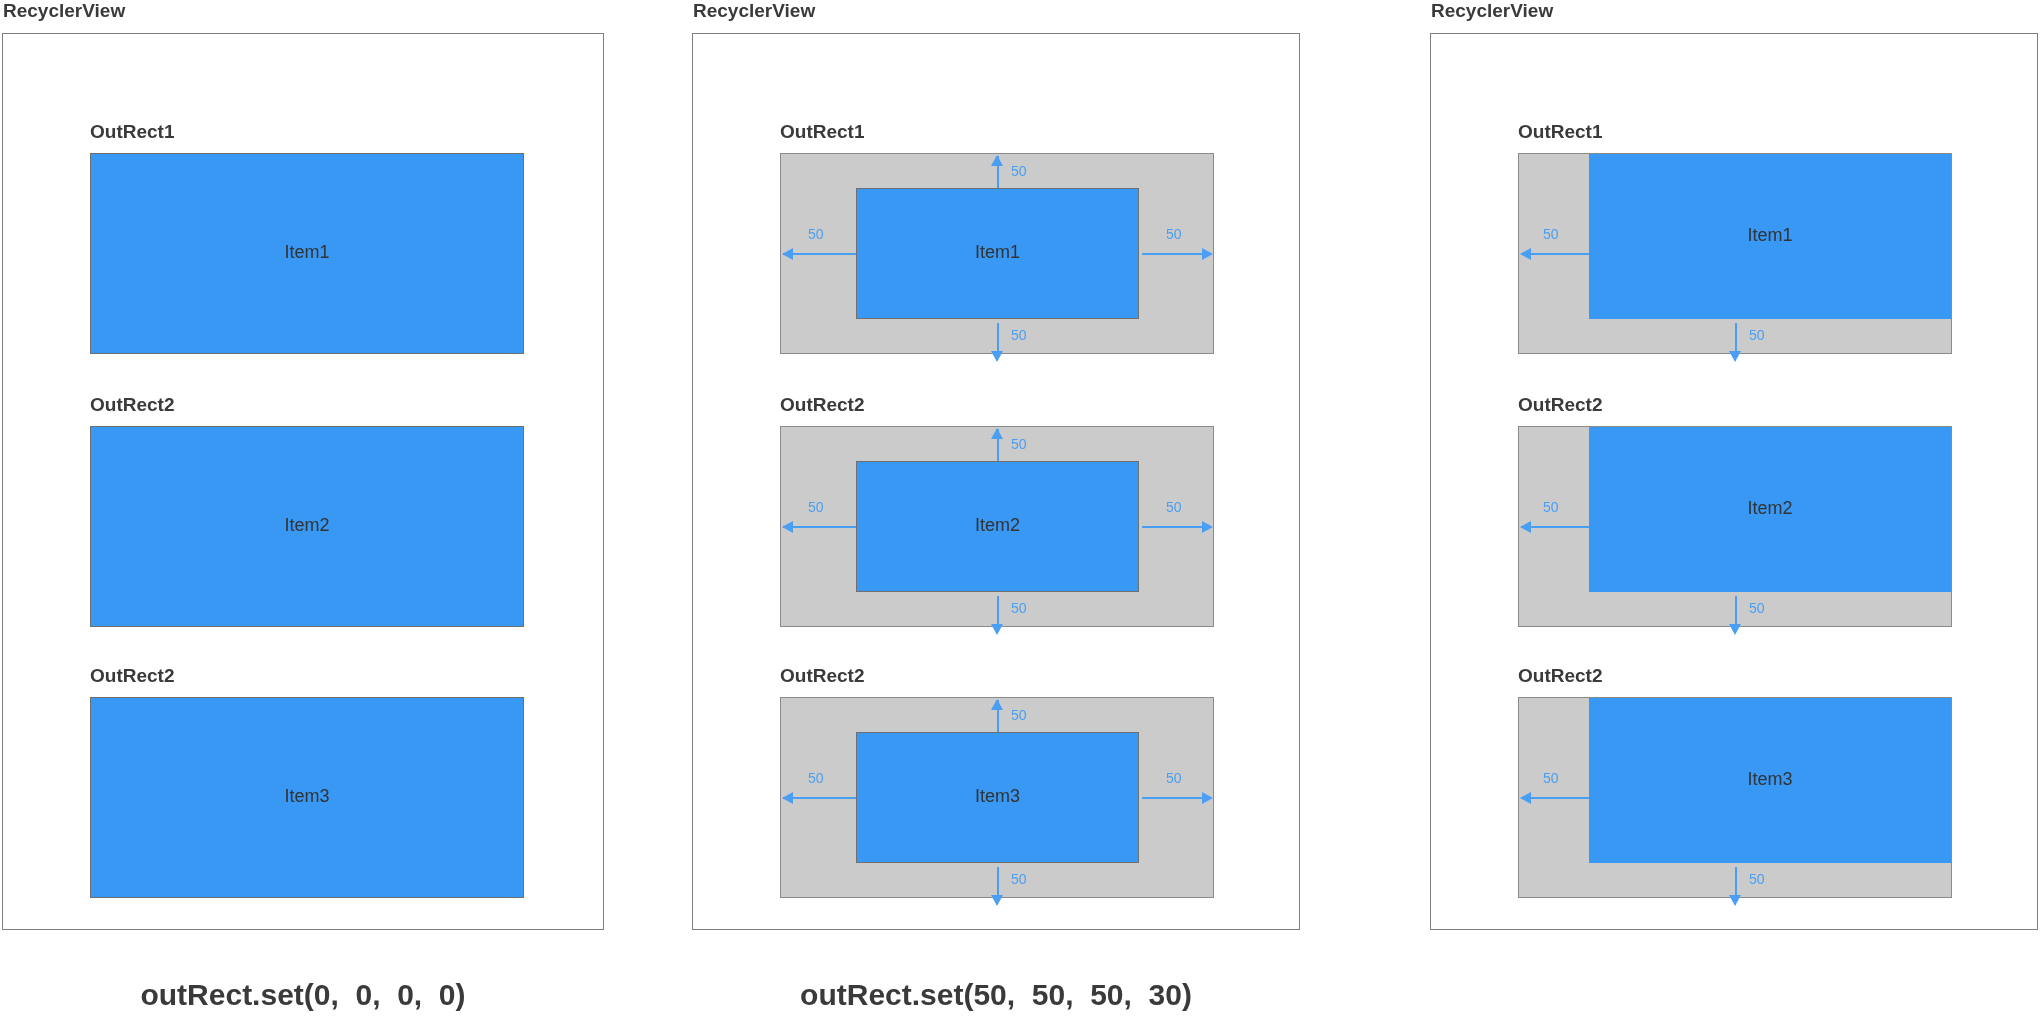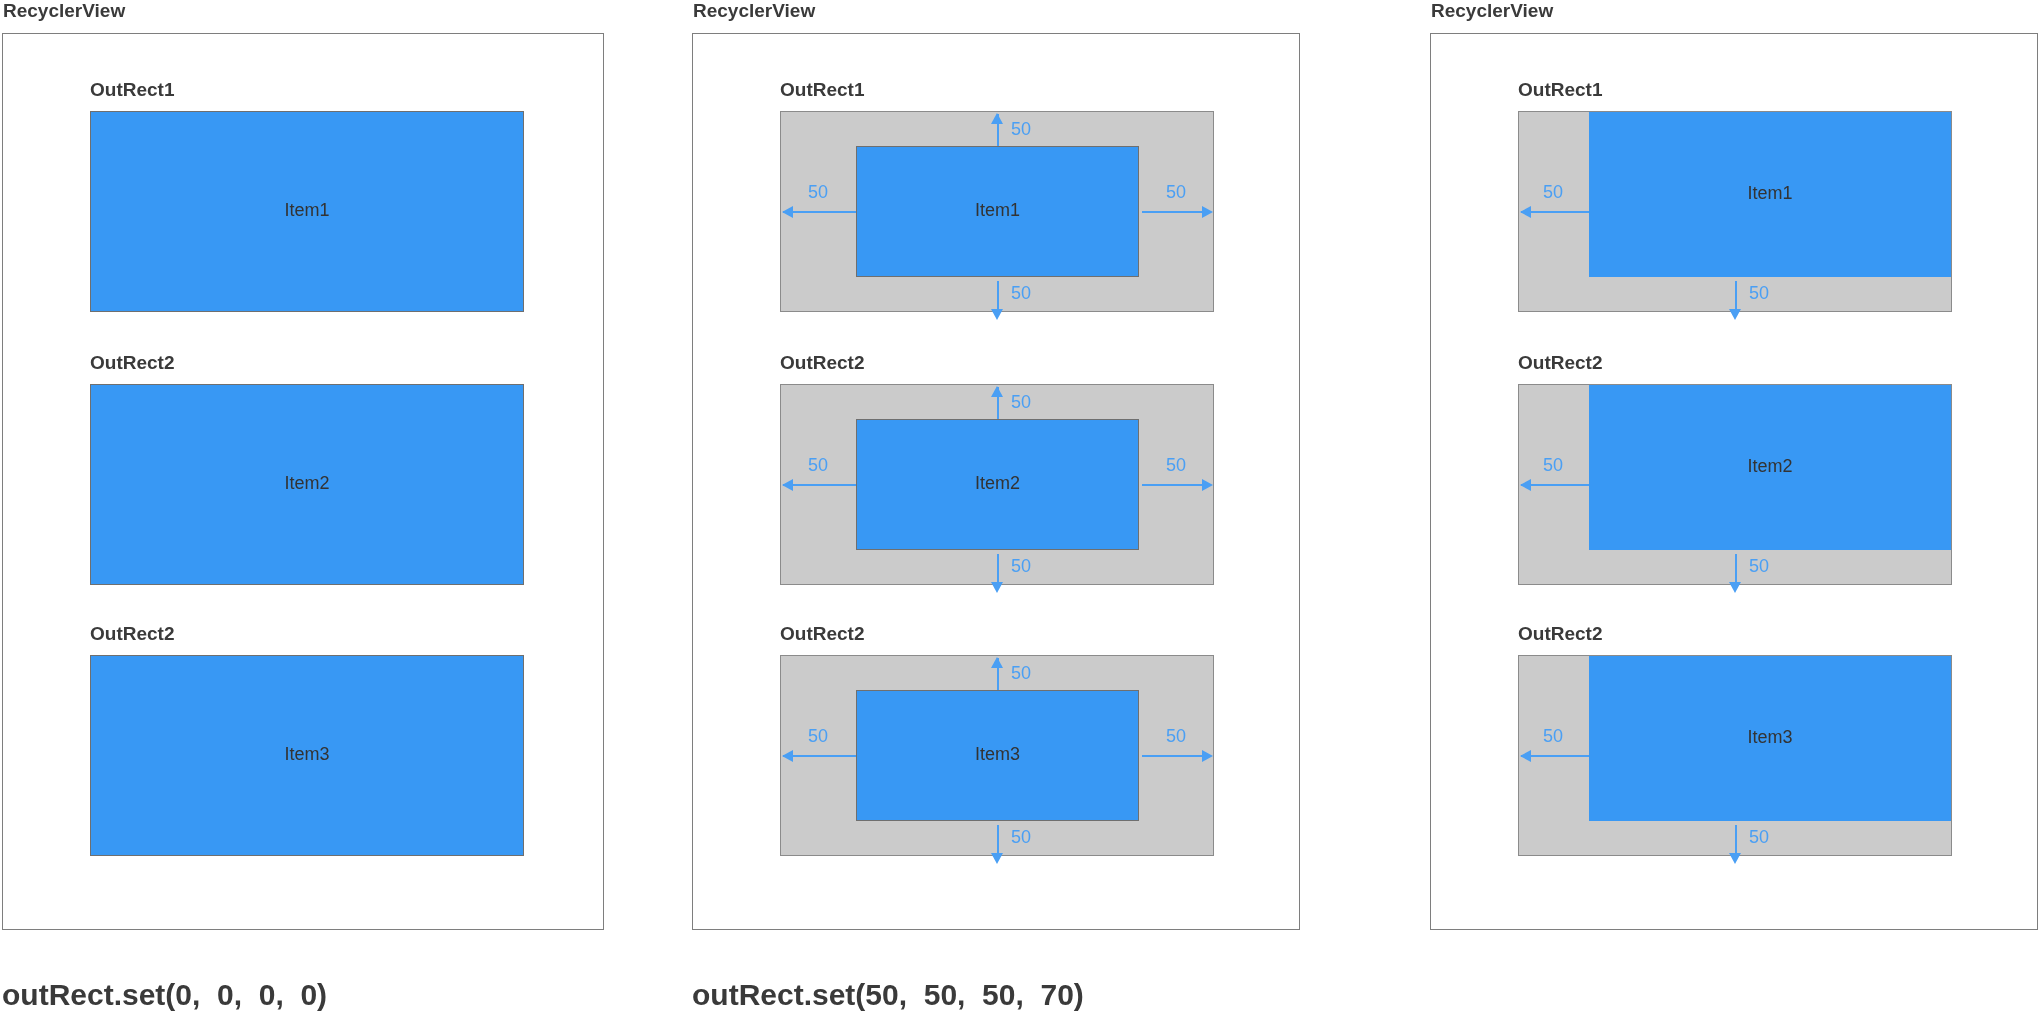--- a/index.html
+++ b/index.html
@@ -29,20 +29,21 @@
     top: 33px;
     height: 897px;
     border: 1px solid #7e7e7e;
     background: #ffffff;
     box-sizing: border-box;
   }
   .deco-item {
     position: absolute;
     left: 87px;
     width: 434px;
+    margin-top: 42px;
   }
   .item-label {
     font-size: 19px;
     font-weight: bold;
     color: #3a3a3a;
     height: 24px;
     margin-bottom: 8px;
     white-space: nowrap;
   }
   .item-rect {
@@ -105,28 +106,29 @@
     border-bottom: 6px solid transparent;
     border-right: 11px solid #4a9ff4;
   }
   .arrow-head.right {
     border-top: 6px solid transparent;
     border-bottom: 6px solid transparent;
     border-left: 11px solid #4a9ff4;
   }
   .offset-label {
     position: absolute;
-    font-size: 18px;
+    font-size: 14px;
     color: #4a9ff4;
     white-space: nowrap;
     line-height: 20px;
   }
   .panel-caption {
     position: absolute;
     top: 978px;
+    text-align: center;
     font-size: 30px;
     font-weight: bold;
     color: #3a3a3a;
     white-space: pre;
   }
 </style>
 </head>
 <body>
 
 <div id="canvas">
@@ -208,21 +210,21 @@
           <div class="offset-label" style="left: 230px; top: 171px;">50</div>
           <div class="arrow-line h" style="left: 2px; width: 73px; top: 99px;"></div>
           <div class="arrow-head left" style="left: 1px; top: 94px;"></div>
           <div class="offset-label" style="left: 27px; top: 70px;">50</div>
           <div class="arrow-line h" style="left: 361px; width: 62px; top: 99px;"></div>
           <div class="arrow-head right" style="left: 421px; top: 94px;"></div>
           <div class="offset-label" style="left: 385px; top: 70px;">50</div>
         </div>
       </div>
     </div>
-    <div class="panel-caption" style="left: 692px; width: 608px;">outRect.set(50,  50,  50,  70)</div>
+    <div class="panel-caption" style="left: 692px; width: 608px;">outRect.set(50,  50,  50,  30)</div>
     <div class="rv-title" style="left: 1431px;">RecyclerView</div>
     <div class="rv-box" style="left: 1430px; width: 608px;">
       <div class="deco-item" style="top: 45px;">
         <div class="item-label">OutRect1</div>
         <div class="item-rect gray-outer">
           <div class="inner-blue" style="inset: 0px 0px 34px 70px;">
             <div class="item-text">Item1</div>
           </div>
           <div class="arrow-line v" style="left: 216px; top: 169px; height: 30px;"></div>
           <div class="arrow-head down" style="left: 210px; top: 197px;"></div>

